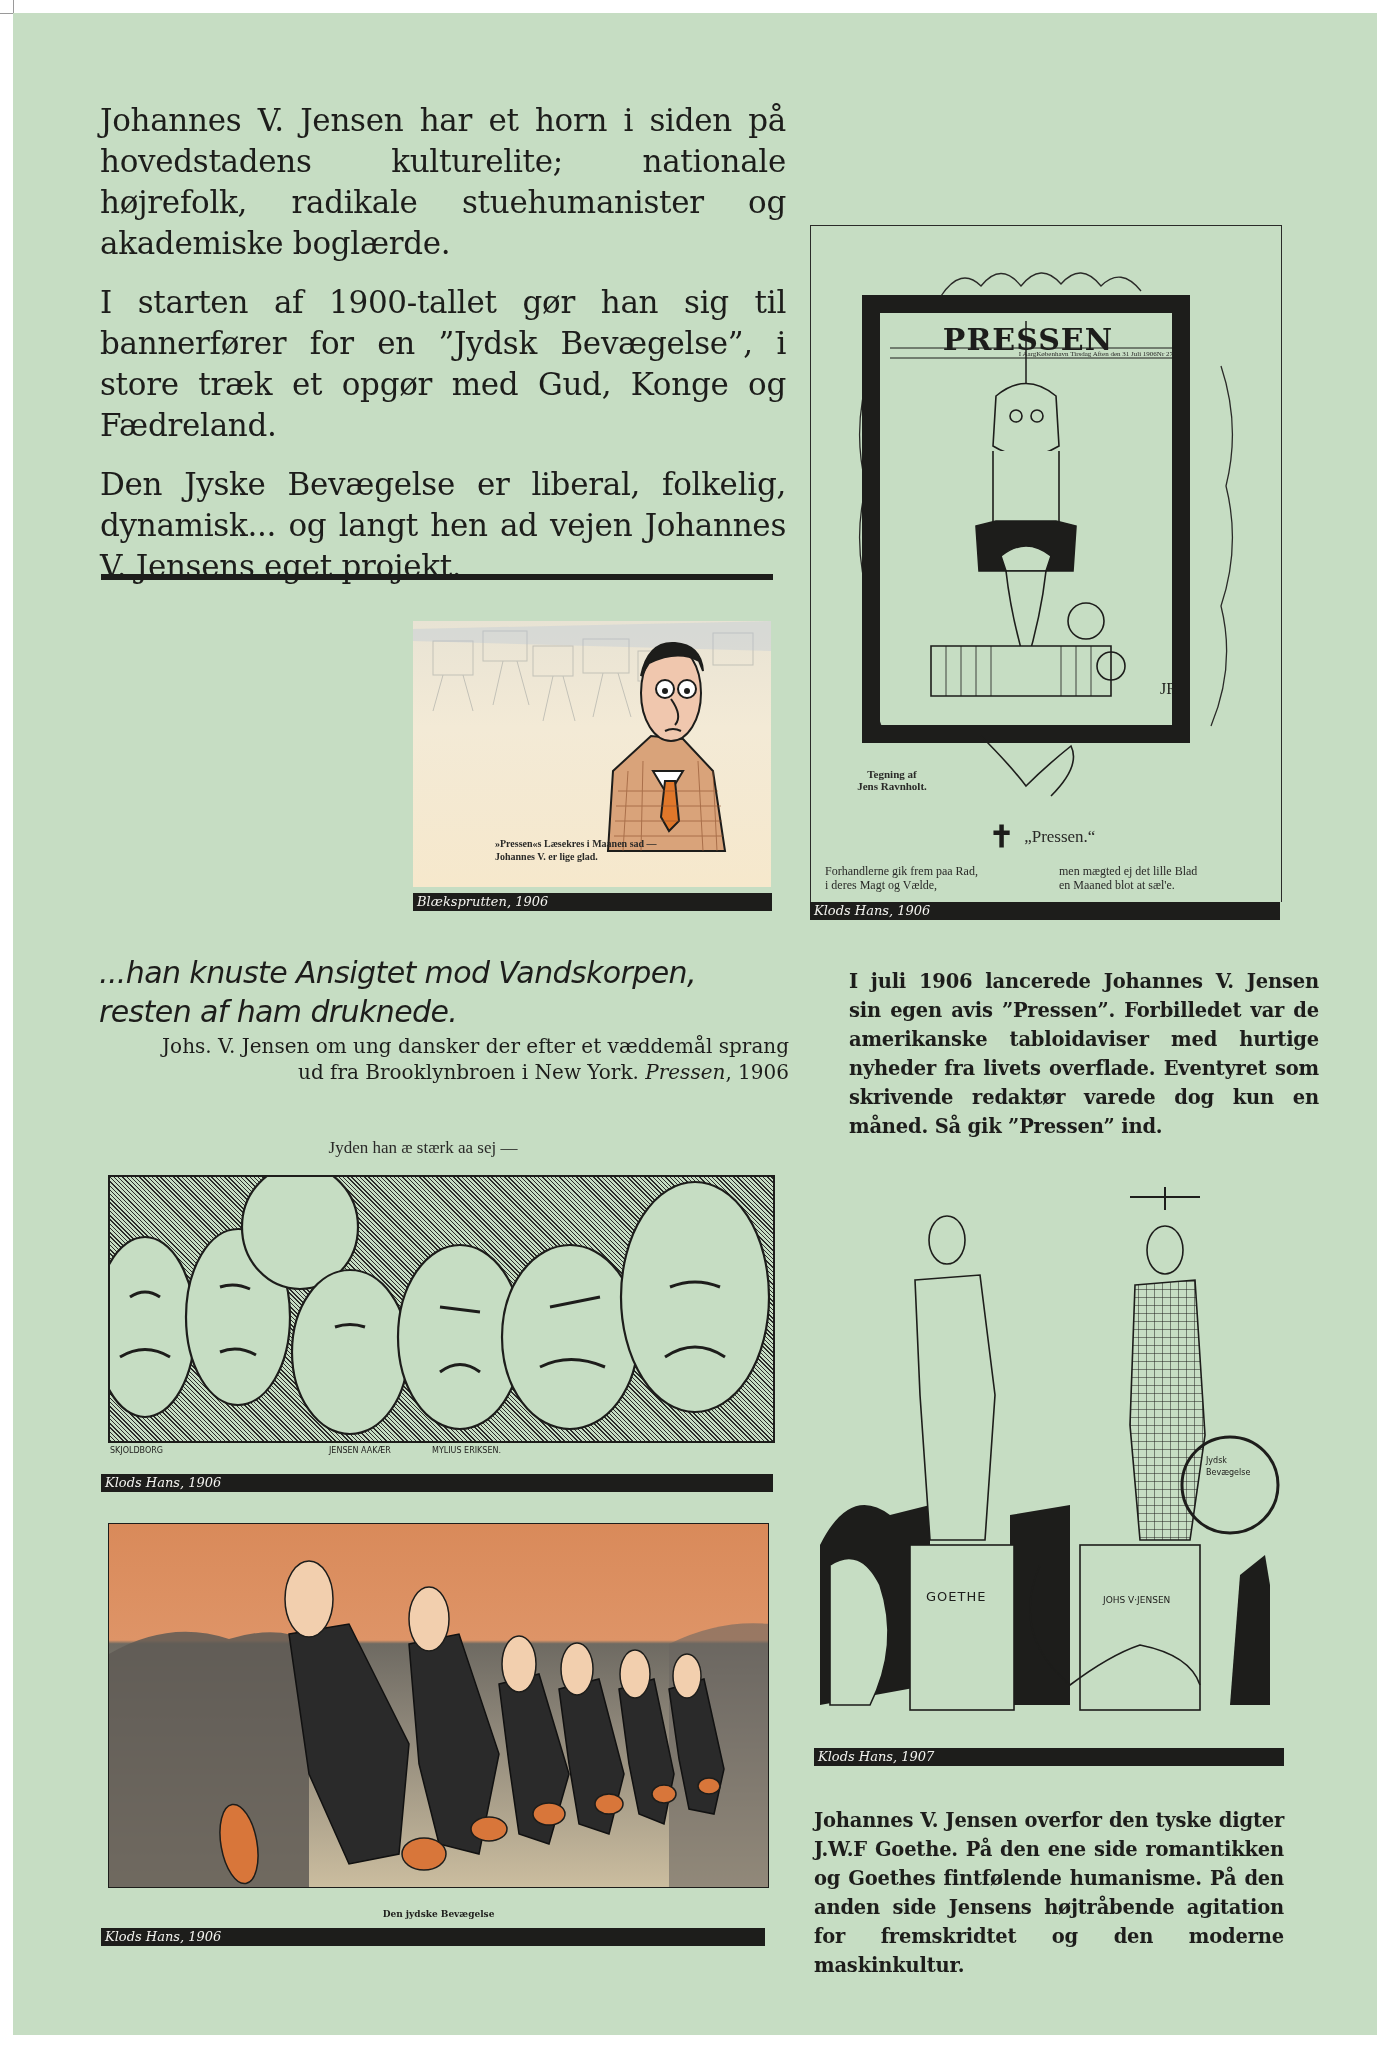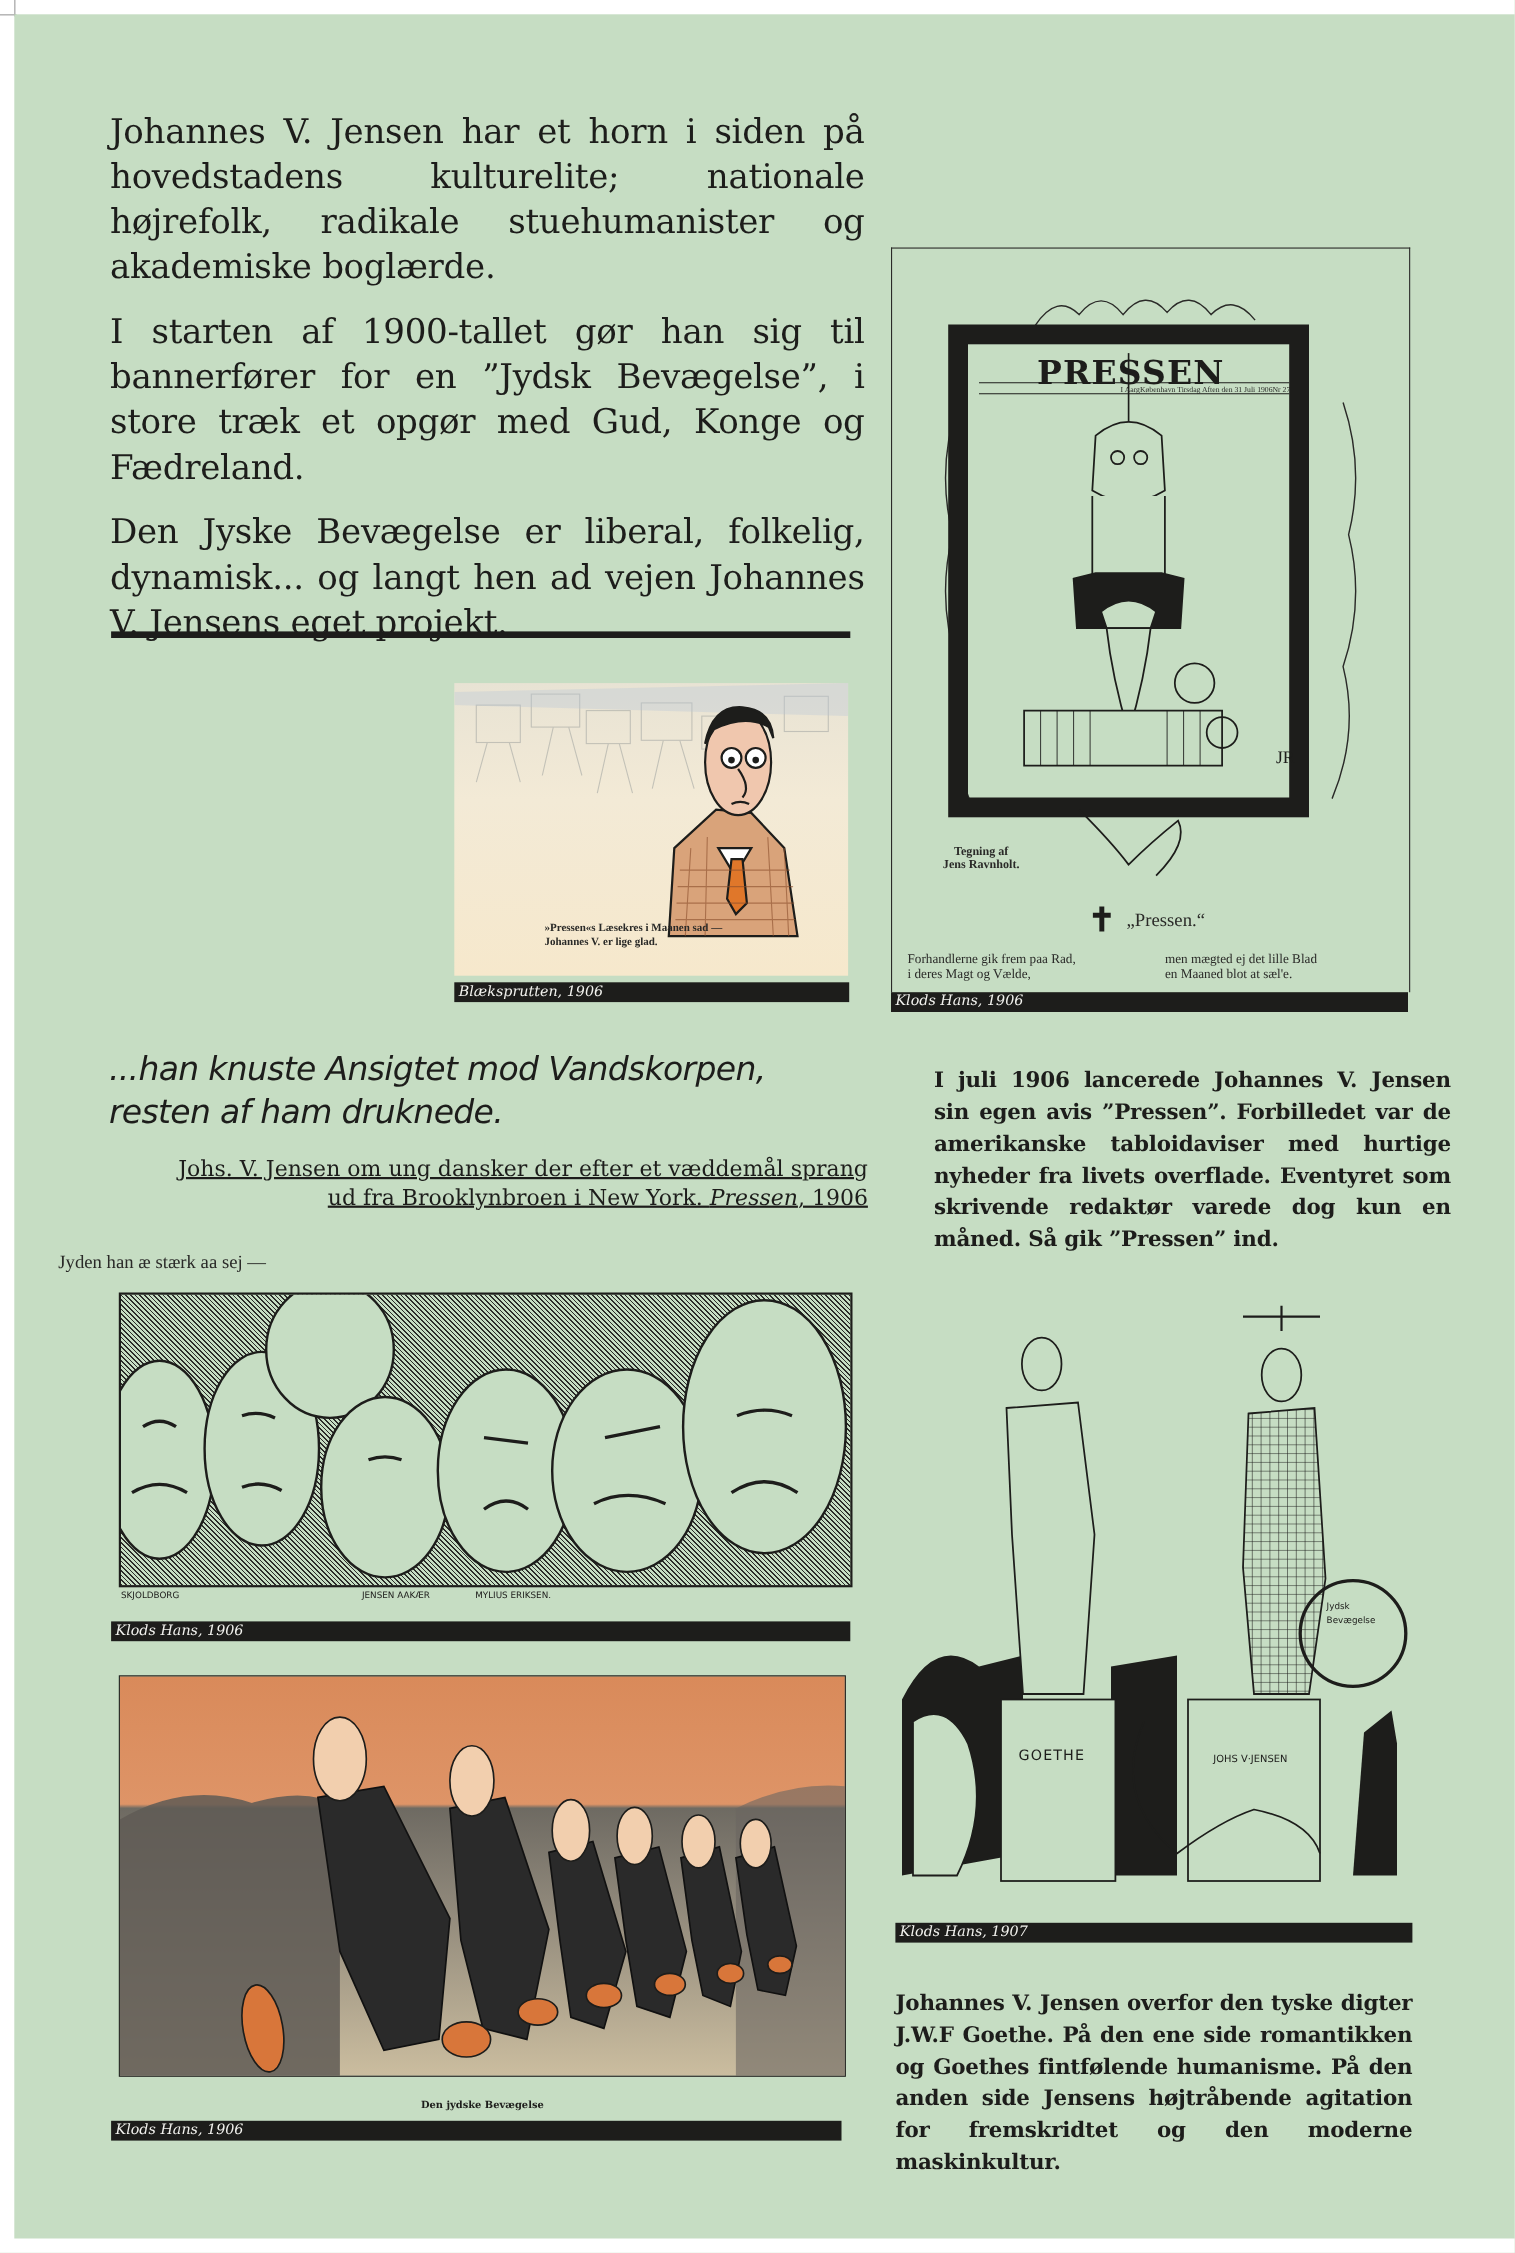--- a/index.html
+++ b/index.html
@@ -123,29 +123,29 @@
     <div class="abs small-serif" style="left:248px;top:638px;font-size:12px;line-height:14px;">
       <div>men mægted ej det lille Blad</div>
       <div>en Maaned blot at sæl'e.</div>
     </div>
   </div>
   <div class="caption-bar" style="left:797px;top:889px;width:470px;">Klods Hans, 1906</div>
 
   <div class="abs" style="left:86px;top:940px;width:690px;">
     <div class="quote">...han knuste Ansigtet mod Vandskorpen,</div>
     <div class="quote">resten af ham druknede.</div>
-    <div class="attr" style="margin-top:18px;text-decoration:underline;">
+    <div class="attr" style="margin-top:2px;">
       <div>Johs. V. Jensen om ung dansker der efter et væddemål sprang</div>
       <div><span>ud fra Brooklynbroen i New York. </span><i>Pressen</i><span>, 1906</span></div>
     </div>
   </div>
 
   <div class="abs boldtext" style="left:799px;top:954px;width:470px;margin-left:37px;">I juli 1906 lancerede Johannes V. Jensen sin egen avis ”Pressen”. Forbilledet var de amerikanske tabloidaviser med hurtige nyheder fra livets overflade. Eventyret som skrivende redaktør varede dog kun en måned. Så gik ”Pressen” ind.</div>
 
-  <div class="abs small-serif" style="left:0;top:1125px;width:780px;text-align:left;font-size:17px;padding-left:40px;box-sizing:border-box;">Jyden han æ stærk aa sej —</div>
+  <div class="abs small-serif" style="left:0;top:1125px;width:780px;text-align:center;font-size:17px;padding-left:40px;box-sizing:border-box;">Jyden han æ stærk aa sej —</div>
   <div class="illus" style="left:95px;top:1162px;width:667px;height:268px;border:2px solid #1d1d1b;box-sizing:border-box;
               background:repeating-linear-gradient(45deg,#2c2c2a 0 1px,#c6ddc3 1px 3px);">
     <svg width="667" height="268" viewBox="0 0 667 268">
       <g stroke="#1d1d1b" stroke-width="2.2" fill="#c6ddc3">
         <ellipse cx="35" cy="150" rx="50" ry="90"></ellipse>
         <ellipse cx="128" cy="140" rx="52" ry="88"></ellipse>
         <ellipse cx="190" cy="50" rx="58" ry="62"></ellipse>
         <ellipse cx="240" cy="175" rx="58" ry="82"></ellipse>
         <ellipse cx="350" cy="160" rx="62" ry="92"></ellipse>
         <ellipse cx="460" cy="160" rx="68" ry="92"></ellipse>

